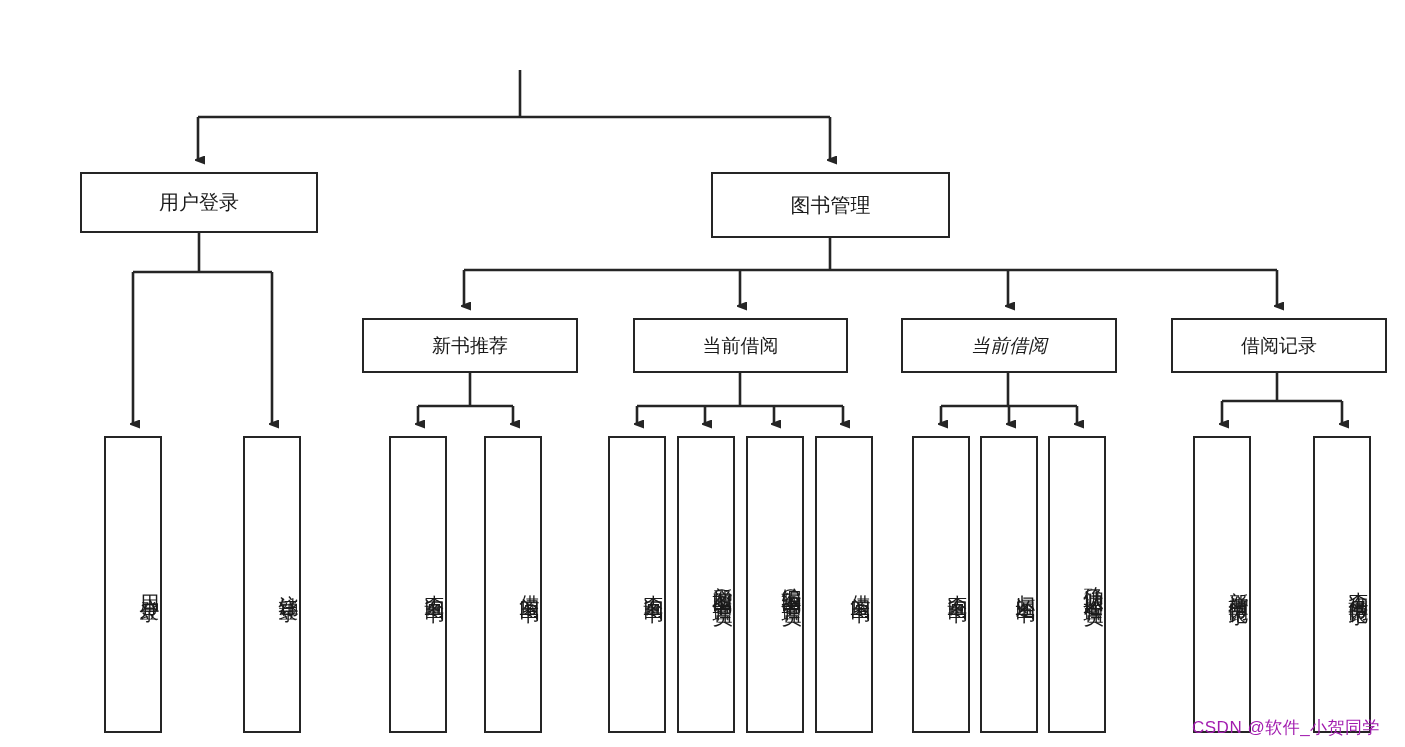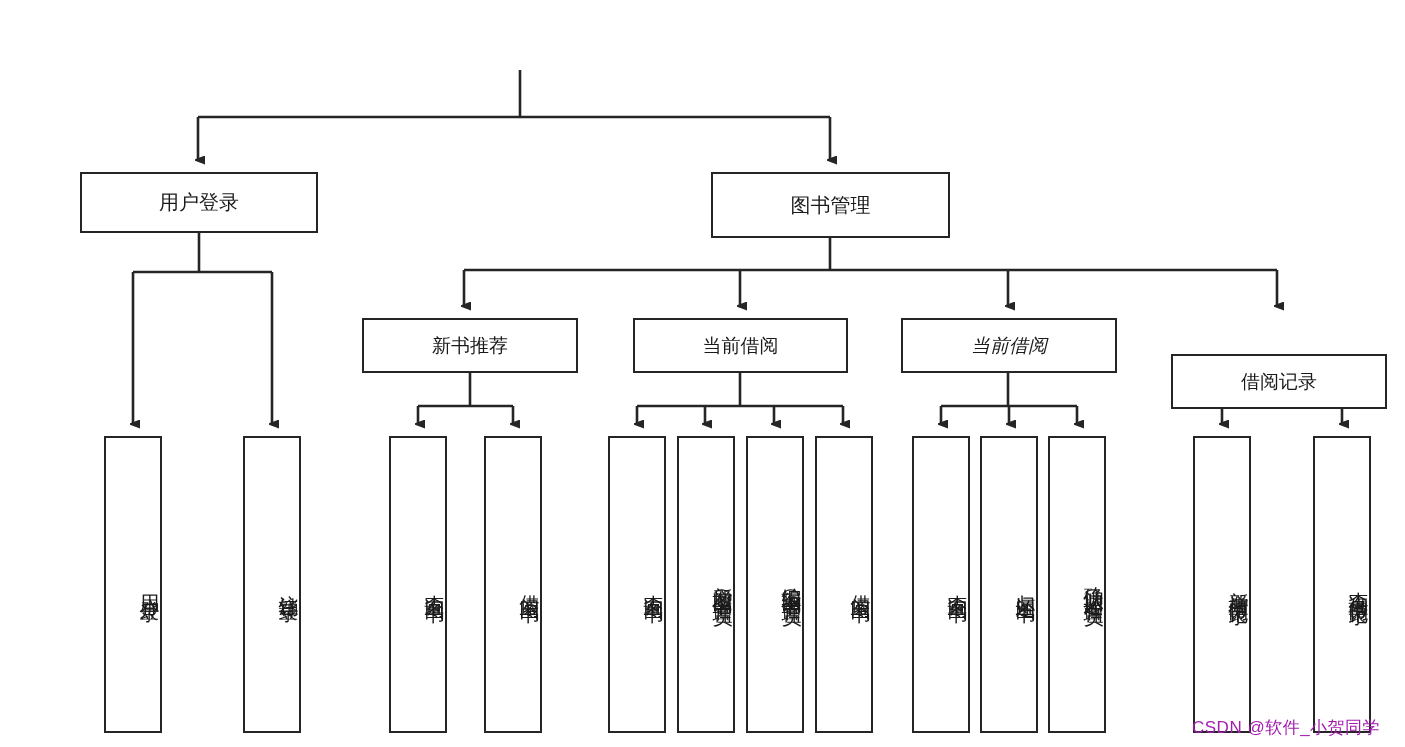--- a/index.html
+++ b/index.html
@@ -133,21 +133,21 @@
 
   <div class="node level3" style="left:362px; top:318px; width:216px; height:55px;">
     <span class="label">新书推荐</span>
   </div>
   <div class="node level3" style="left:633px; top:318px; width:215px; height:55px;">
     <span class="label">当前借阅</span>
   </div>
   <div class="node level3" style="left:901px; top:318px; width:216px; height:55px;font-style:italic;">
     <span class="label">当前借阅</span>
   </div>
-  <div class="node level3" style="left:1171px; top:318px; width:216px; height:55px;margin-top:36px;">
+  <div class="node level3" style="left:1171px; top:318px; width:216px; height:55px;">
     <span class="label">借阅记录</span>
   </div>
 
   <div class="node leaf" style="left:104px; top:436px; width:58px; height:297px;">
     <span class="label">用户登录</span>
   </div>
   <div class="node leaf" style="left:243px; top:436px; width:58px; height:297px;">
     <span class="label">注销登录</span>
   </div>
 

